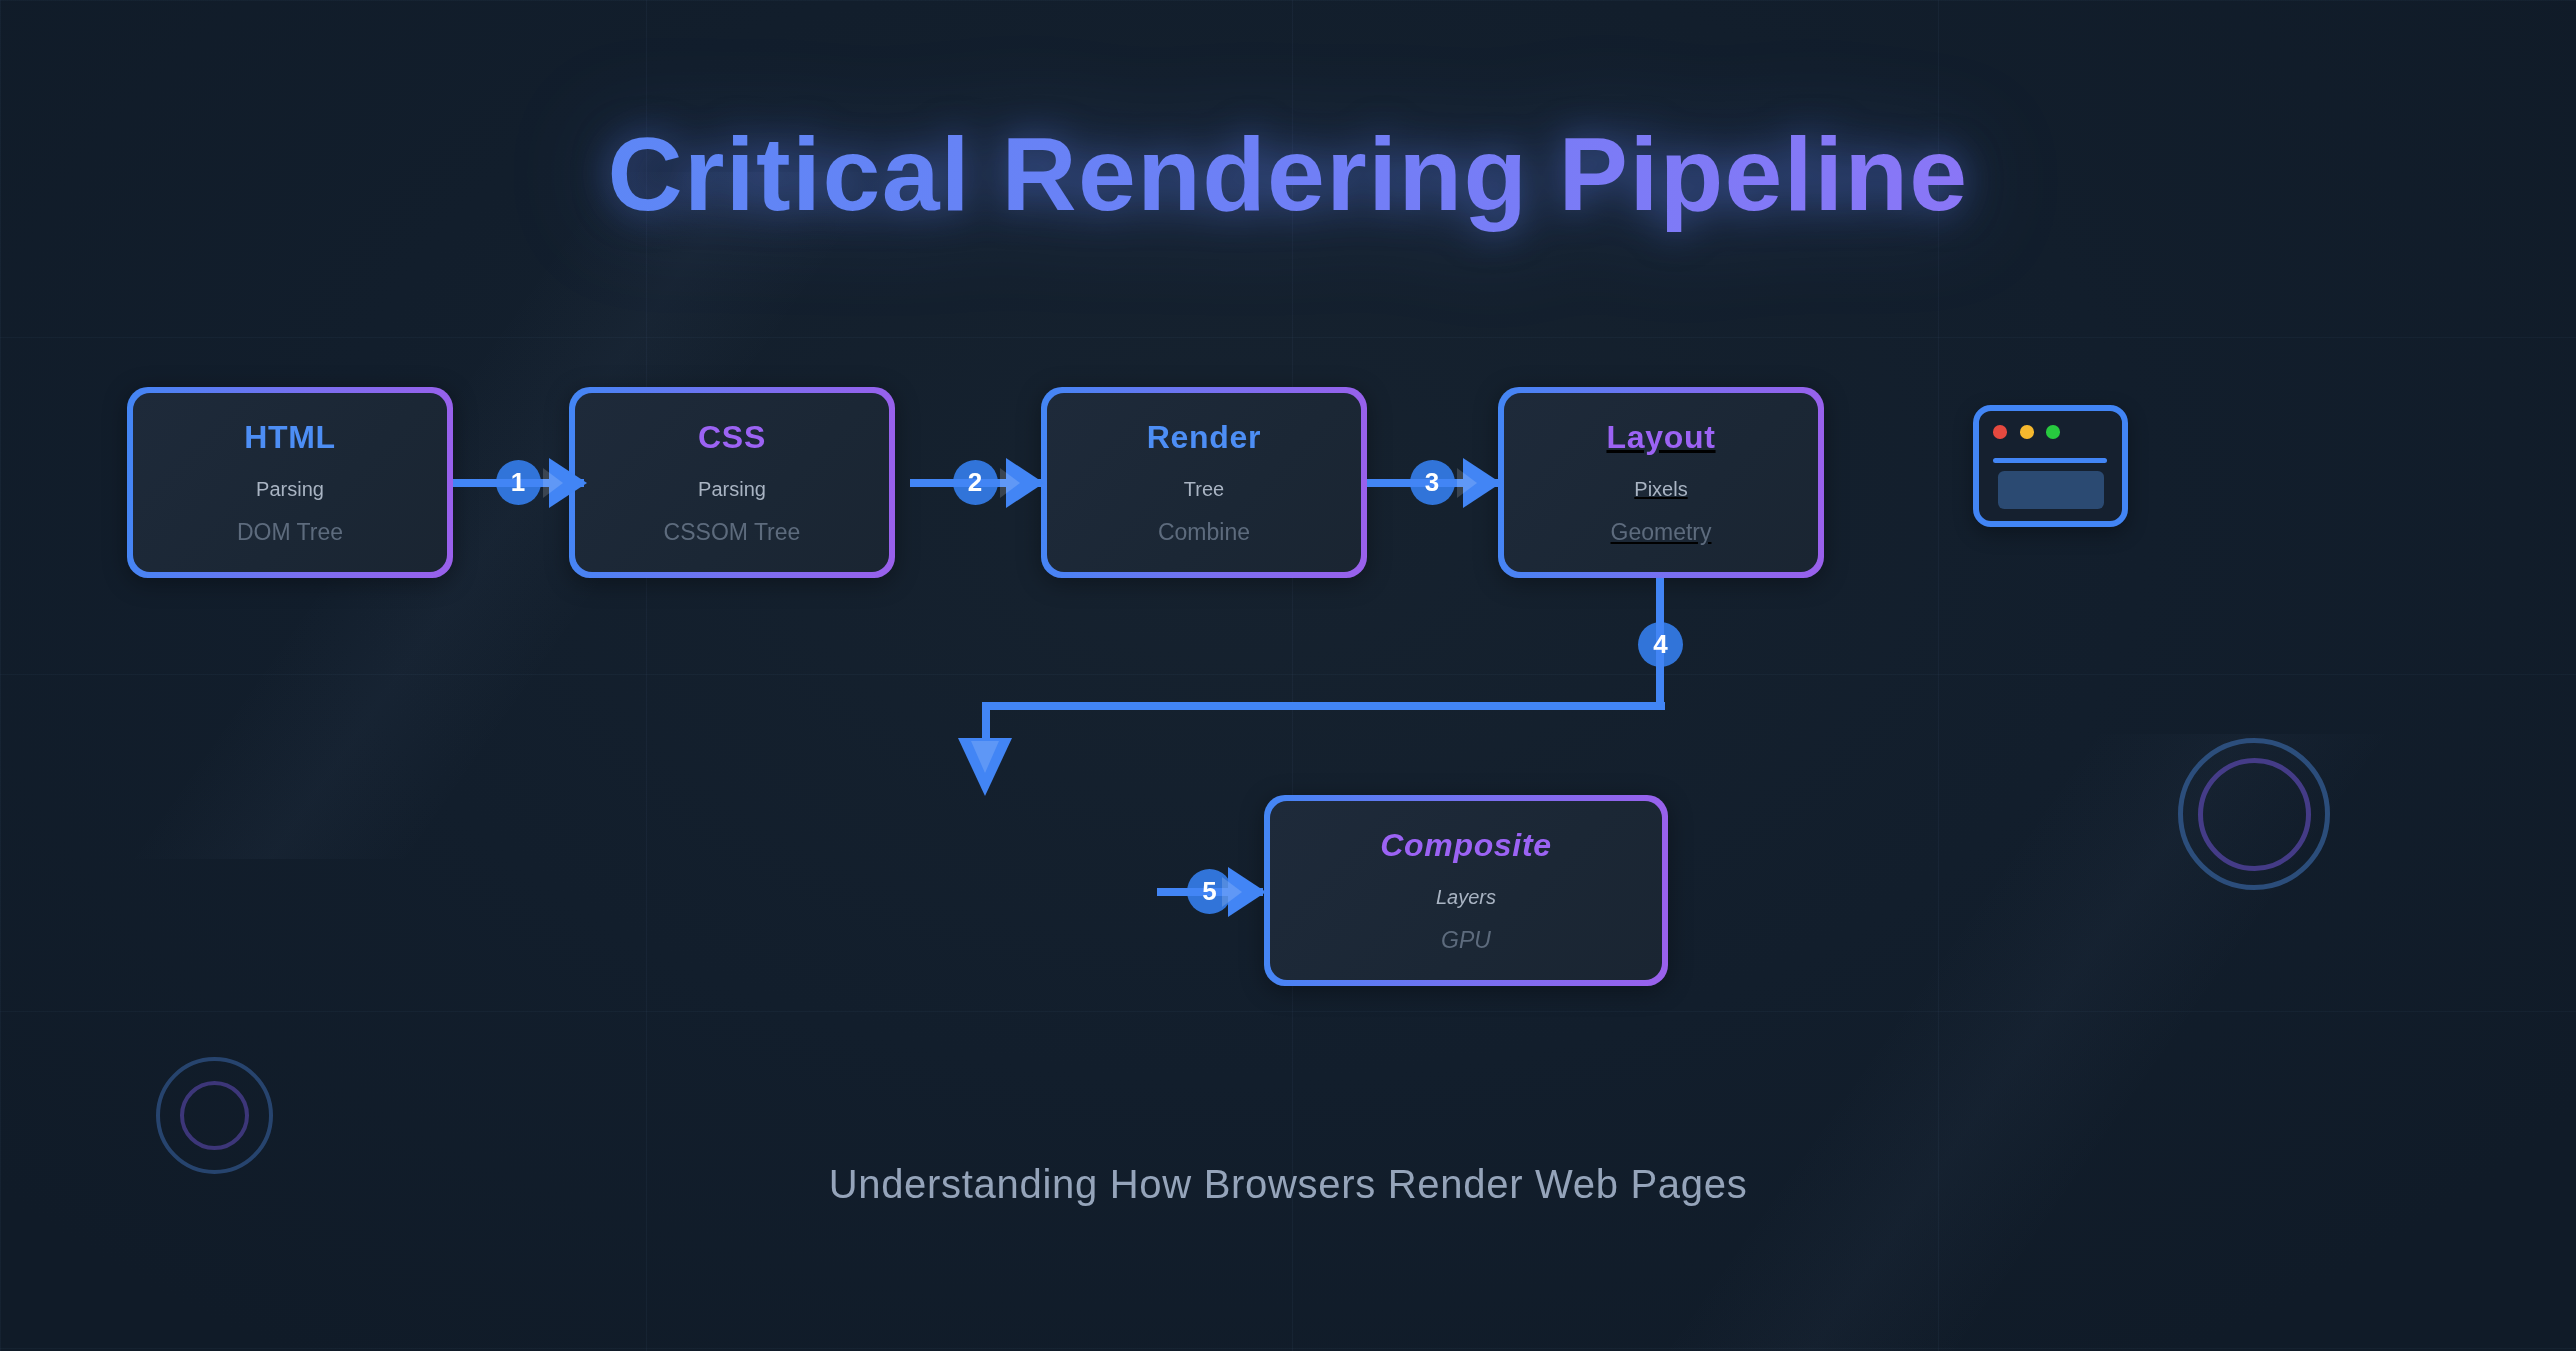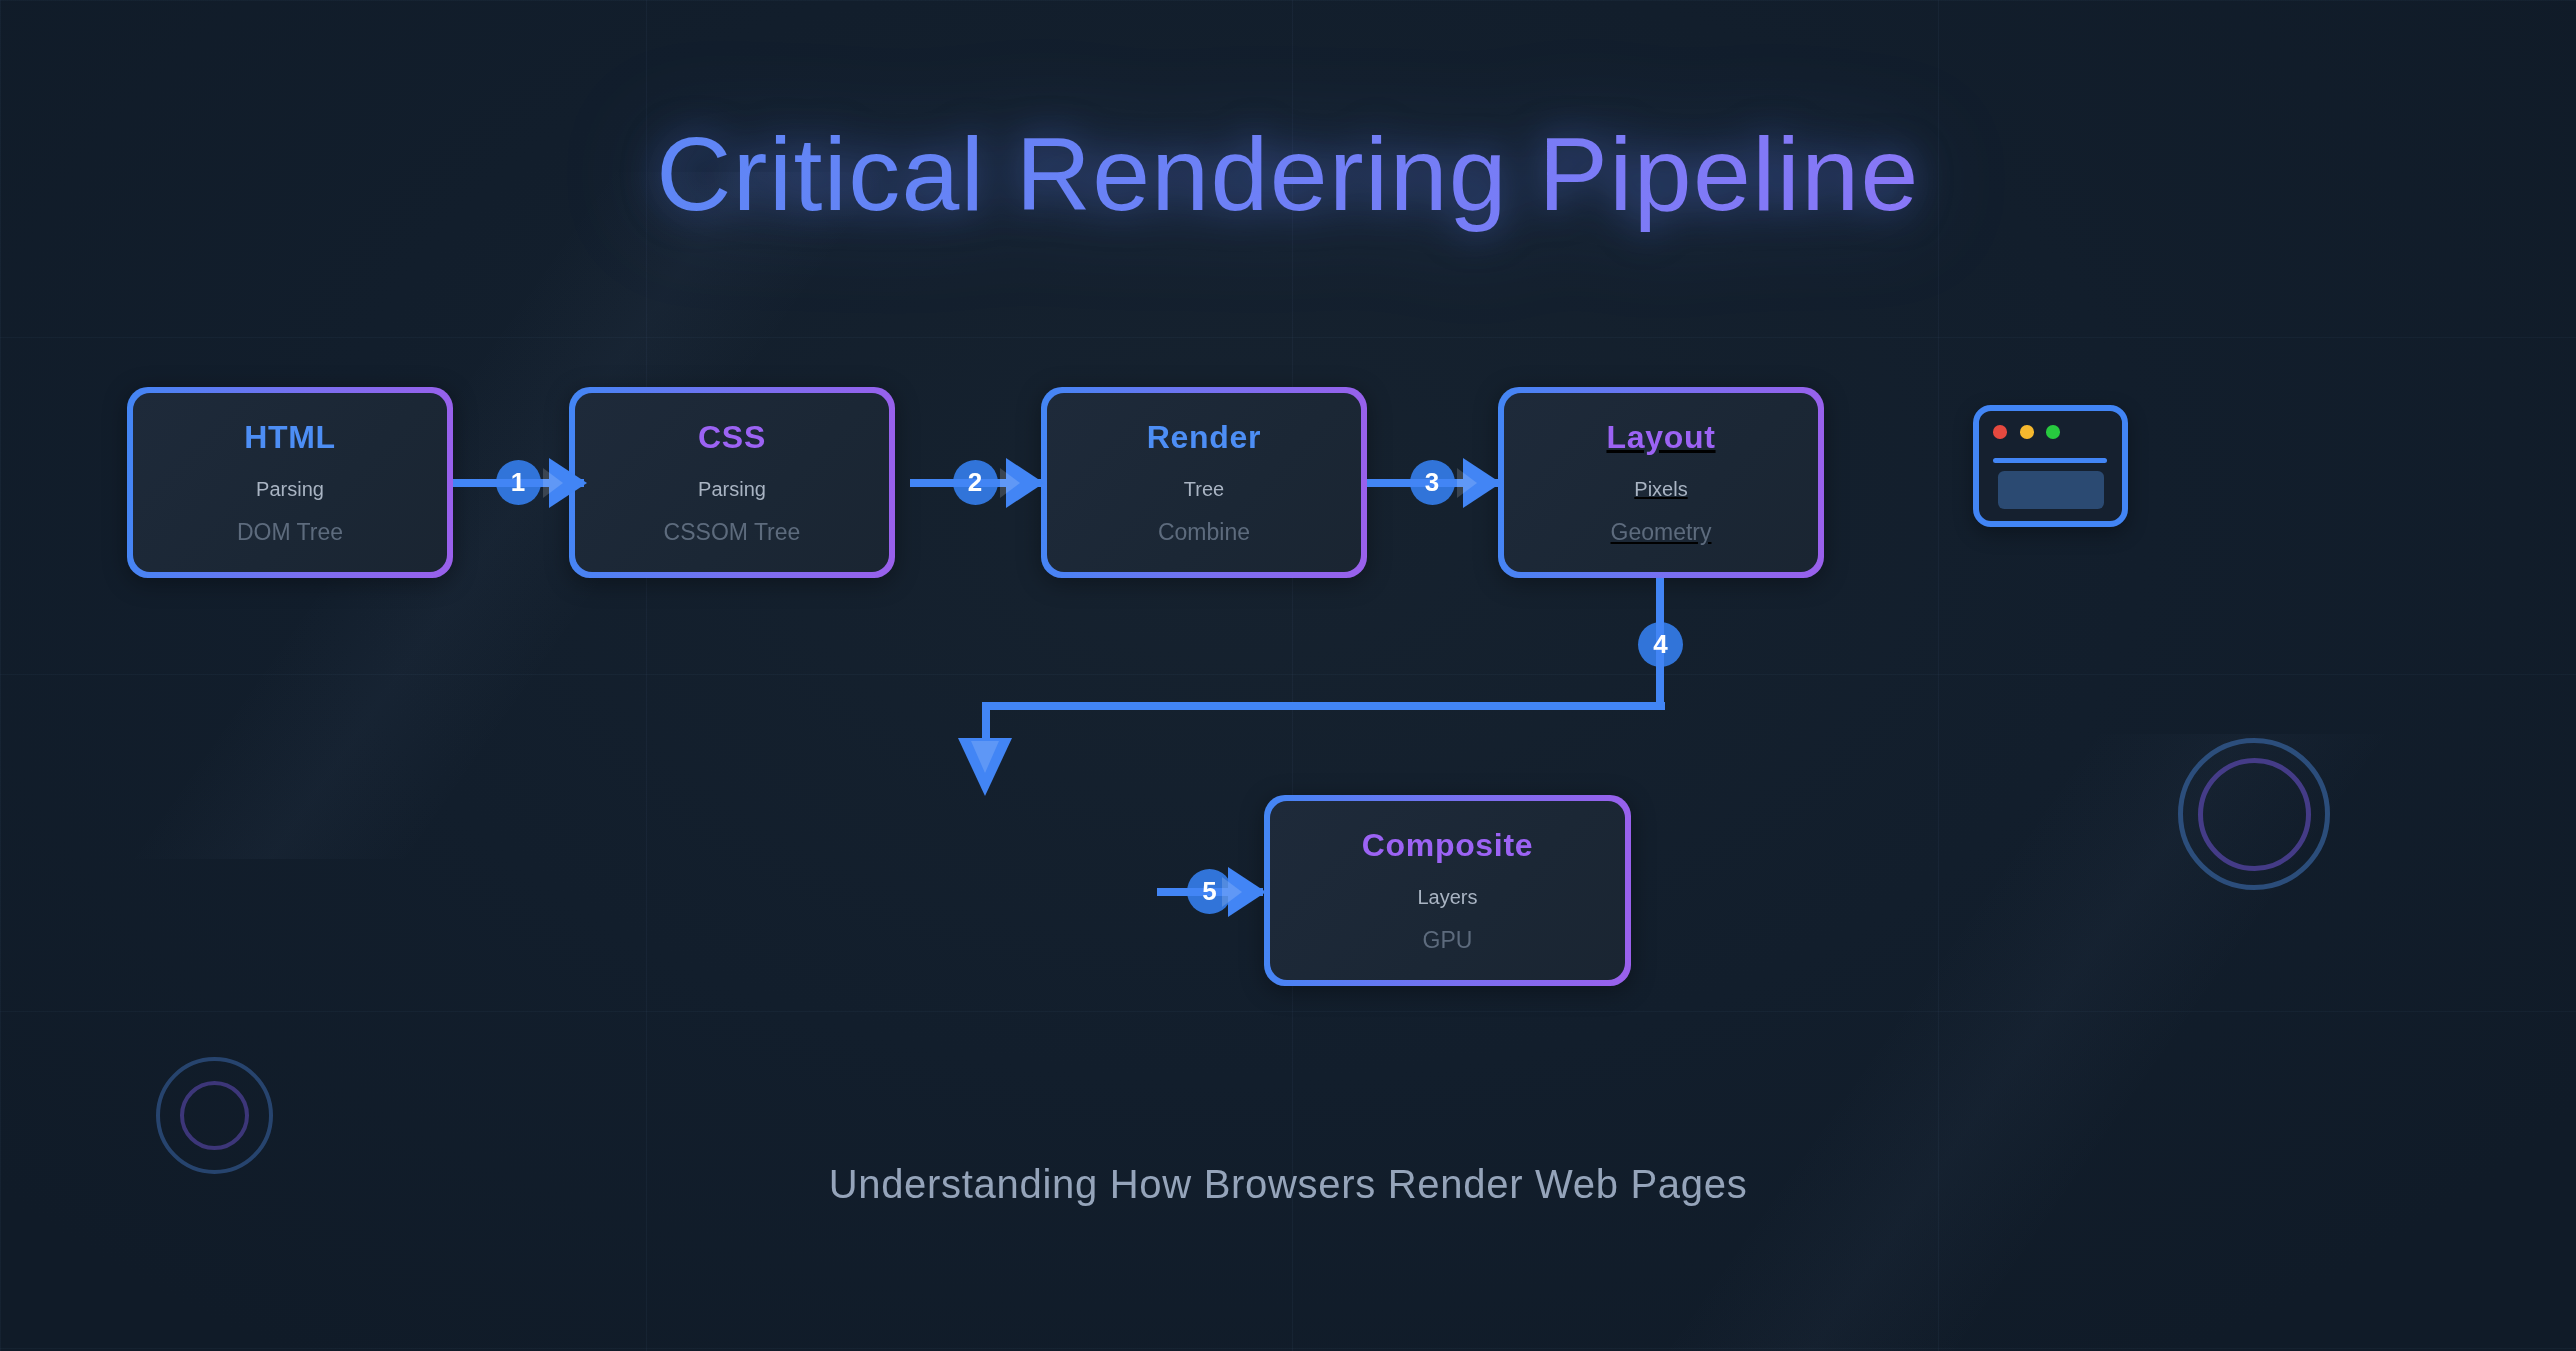--- a/index.html
+++ b/index.html
@@ -27,21 +27,21 @@
   }
   .sheen-br {
     right: 0; bottom: 0; width: 1099px; height: 618px;
     background: linear-gradient(125deg, transparent 40%, rgba(150,180,230,0.03) 50%, transparent 60%);
   }
 
   
   .title {
     position: absolute; top: 115px; left: 0; width: 100%;
     text-align: center;
-    font-size: 104px; font-weight: 400; letter-spacing: 1.4px;
+    font-size: 104px; font-weight: 700; letter-spacing: 1.4px;
     background: linear-gradient(90deg, #4e8df5 0%, #6d80f6 48%, #a26ef7 100%);
     -webkit-background-clip: text; background-clip: text;
     color: transparent;
     filter: drop-shadow(0 0 18px rgba(92,130,245,0.50)) drop-shadow(0 0 48px rgba(92,130,245,0.28));
   }
 
   
   .subtitle {
     position: absolute; top: 1162px; left: 0; width: 100%;
     text-align: center;
@@ -67,21 +67,21 @@
   .stage-title.blue   { color: #4d8ef5; }
   .stage-title.purple { color: #9c63f4; }
   .stage-sub    { font-size: 20px; color: #a9b4c3; margin-top: 26px; line-height: 1; }
   .stage-detail { font-size: 23px; color: #5d6b7d; margin-top: 22px; line-height: 1; }
 
   .pos-html      { left: 127px;  top: 387px; }
   .pos-css       { left: 569px;  top: 387px; }
   .pos-render    { left: 1041px; top: 387px; }
   .pos-layout    { left: 1498px; top: 387px; text-decoration: underline; }
   .pos-paint     { left: 814px; top: 795px; width: 343px; }
-  .pos-composite { left: 1264px; top: 795px; width: 367px; }
+  .pos-composite { left: 1264px; top: 795px; width: 404px; font-style: italic; }
 
   
   .hconn { position: absolute; width: 131px; height: 96px; }
   .pos-c1 { left: 453px;  top: 435px; }
   .pos-c2 { left: 910px; top: 435px; }
   .pos-c3 { left: 1367px; top: 435px; }
   .pos-c5 { left: 1157px; top: 844px; width: 106px; }
 
   .cnum-circle {
     position: absolute; left: calc(50% - 23px); top: 25.4px;

